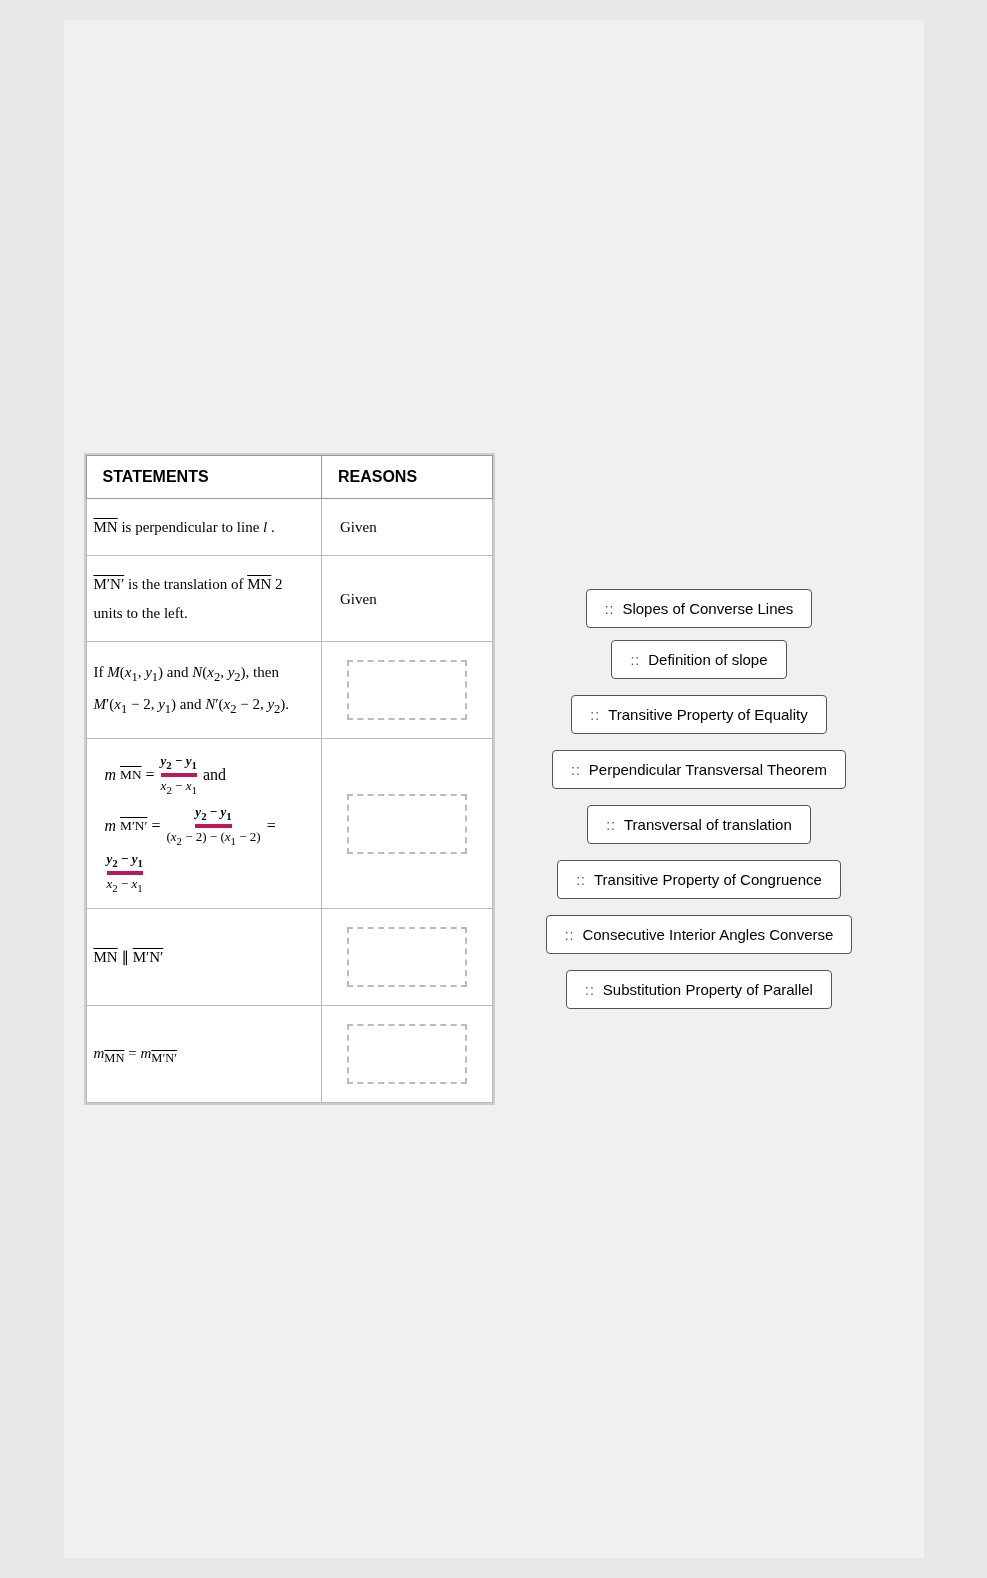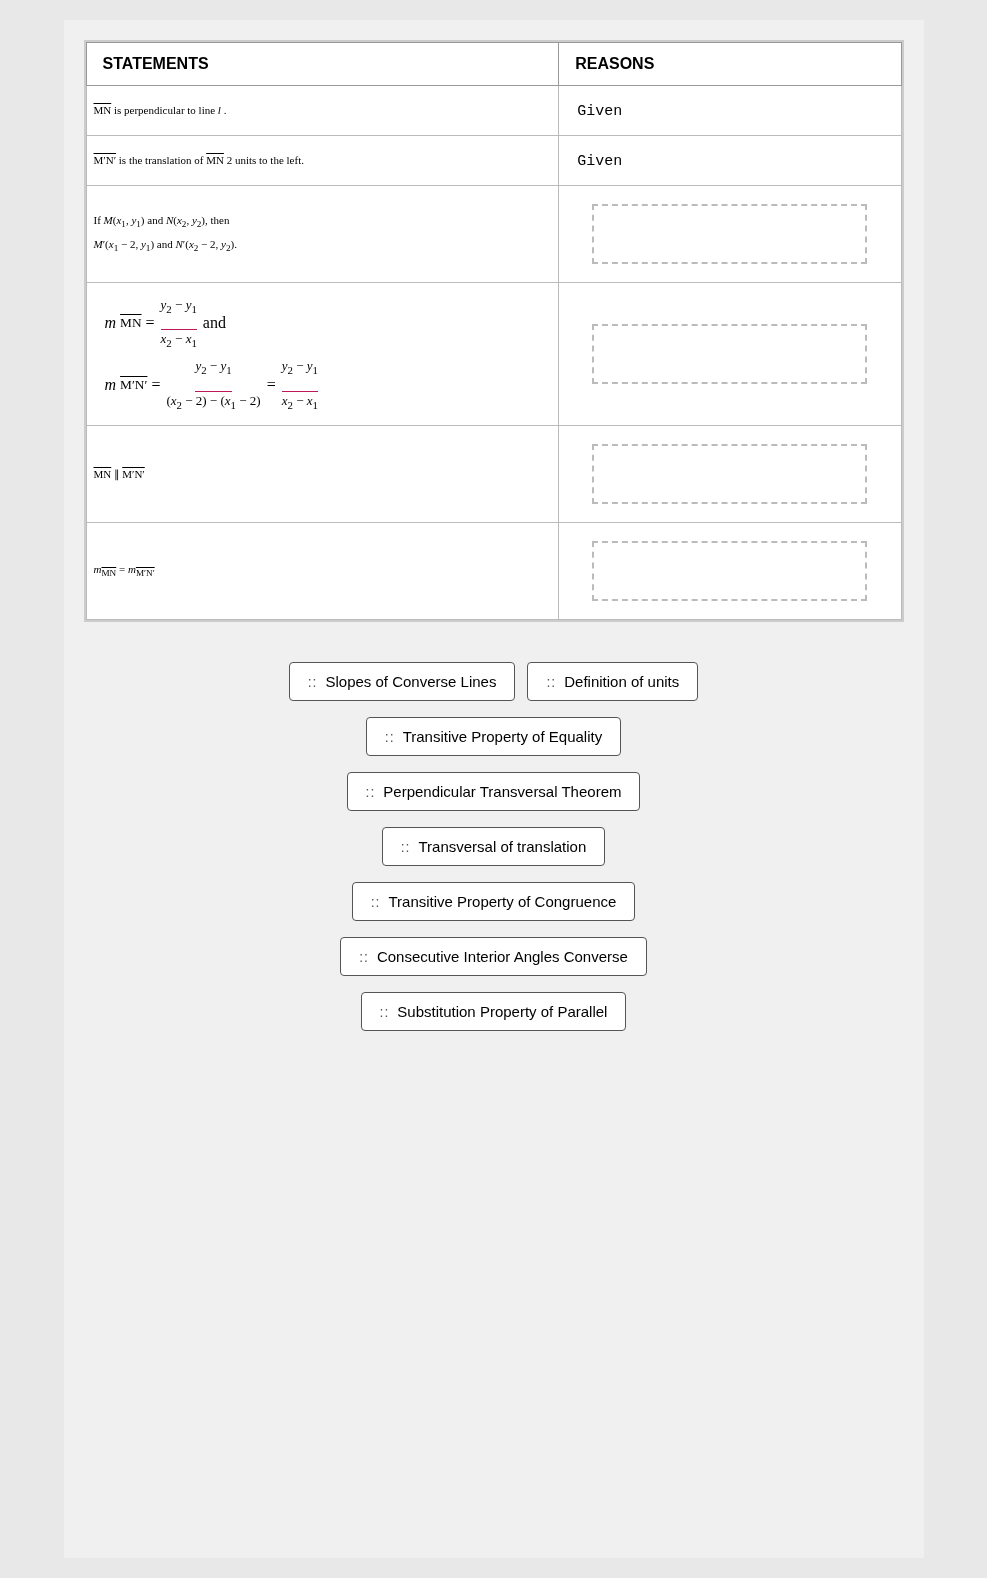--- a/index.html
+++ b/index.html
@@ -9,21 +9,21 @@
       font-size: 16px;
       display: flex;
       justify-content: center;
       padding: 20px;
       min-height: 1578px;
     }
     .page-container {
       width: 860px;
       background: #f0f0f0;
       display: flex;
-      flex-direction: column;
+      flex-direction: row;
       align-items: center;
       padding: 20px 20px 40px 20px;
     }
     .table-wrapper {
       background: white;
       border: 2px solid #ccc;
       width: 100%;
       border-collapse: collapse;
     }
     table {
@@ -59,30 +59,31 @@
     .fraction {
       display: inline-flex;
       flex-direction: column;
       align-items: center;
       vertical-align: middle;
       font-size: 13px;
       line-height: 1.2;
       margin: 0 2px;
     }
     .fraction .num {
-      border-bottom: 1px solid #be185d;
-      padding-bottom: 14px;
+      border-bottom: 4px solid #be185d;
+      padding-bottom: 1px;
       text-align: center;
+      font-weight: bold;
     }
     .fraction .den {
       text-align: center;
       padding-top: 1px;
     }
     .stmt-row {
-      font-size: 11px;
+      font-size: 15px;
       line-height: 1.9;
       padding-left: 7px;
     }
     .slope-block {
       display: flex;
       flex-direction: column;
       gap: 8px;
     }
     .slope-line {
       display: flex;
@@ -117,21 +118,21 @@
       display: flex;
       align-items: center;
       gap: 8px;
     }
     .drag-dots {
       color: #555;
       font-size: 14px;
       letter-spacing: 1px;
     }
     .given-text {
-      font-family: Liberation Mono, monospace;
+      font-family: Liberation Serif, serif;
       font-size: 15px;
     }
   </style>
 </head>
 <body>
 
 <div class="page-container">
   <div class="table-wrapper">
     <table>
       <thead>
@@ -237,21 +238,21 @@
   </div>
 
   <div class="answer-bank">
     <div class="answer-row">
       <div class="answer-chip">
         <span class="drag-dots">::</span>
         <span>Slopes of Converse Lines</span>
       </div>
       <div class="answer-chip">
         <span class="drag-dots">::</span>
-        <span>Definition of units</span>
+        <span>Definition of slope</span>
       </div>
     </div>
     <div class="answer-row">
       <div class="answer-chip">
         <span class="drag-dots">::</span>
         <span>Transitive Property of Equality</span>
       </div>
     </div>
     <div class="answer-row">
       <div class="answer-chip">

